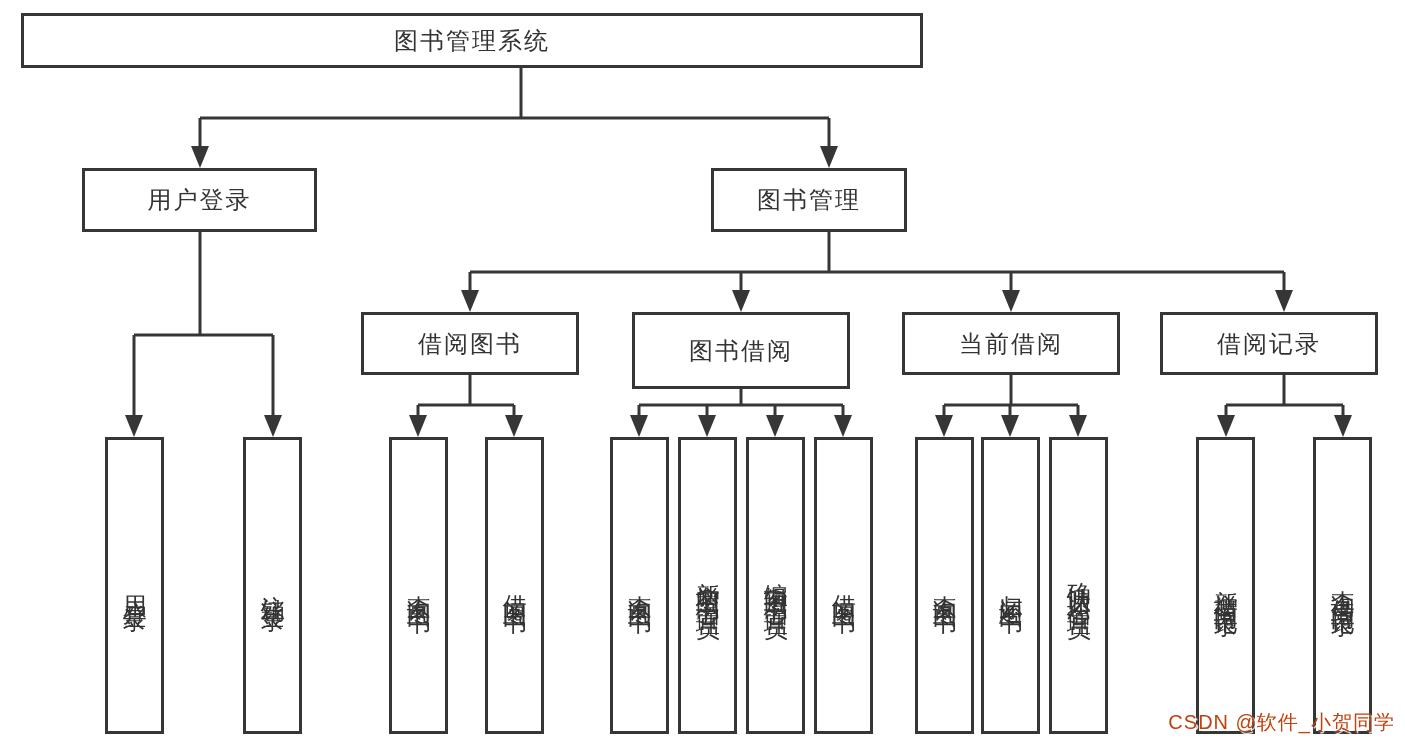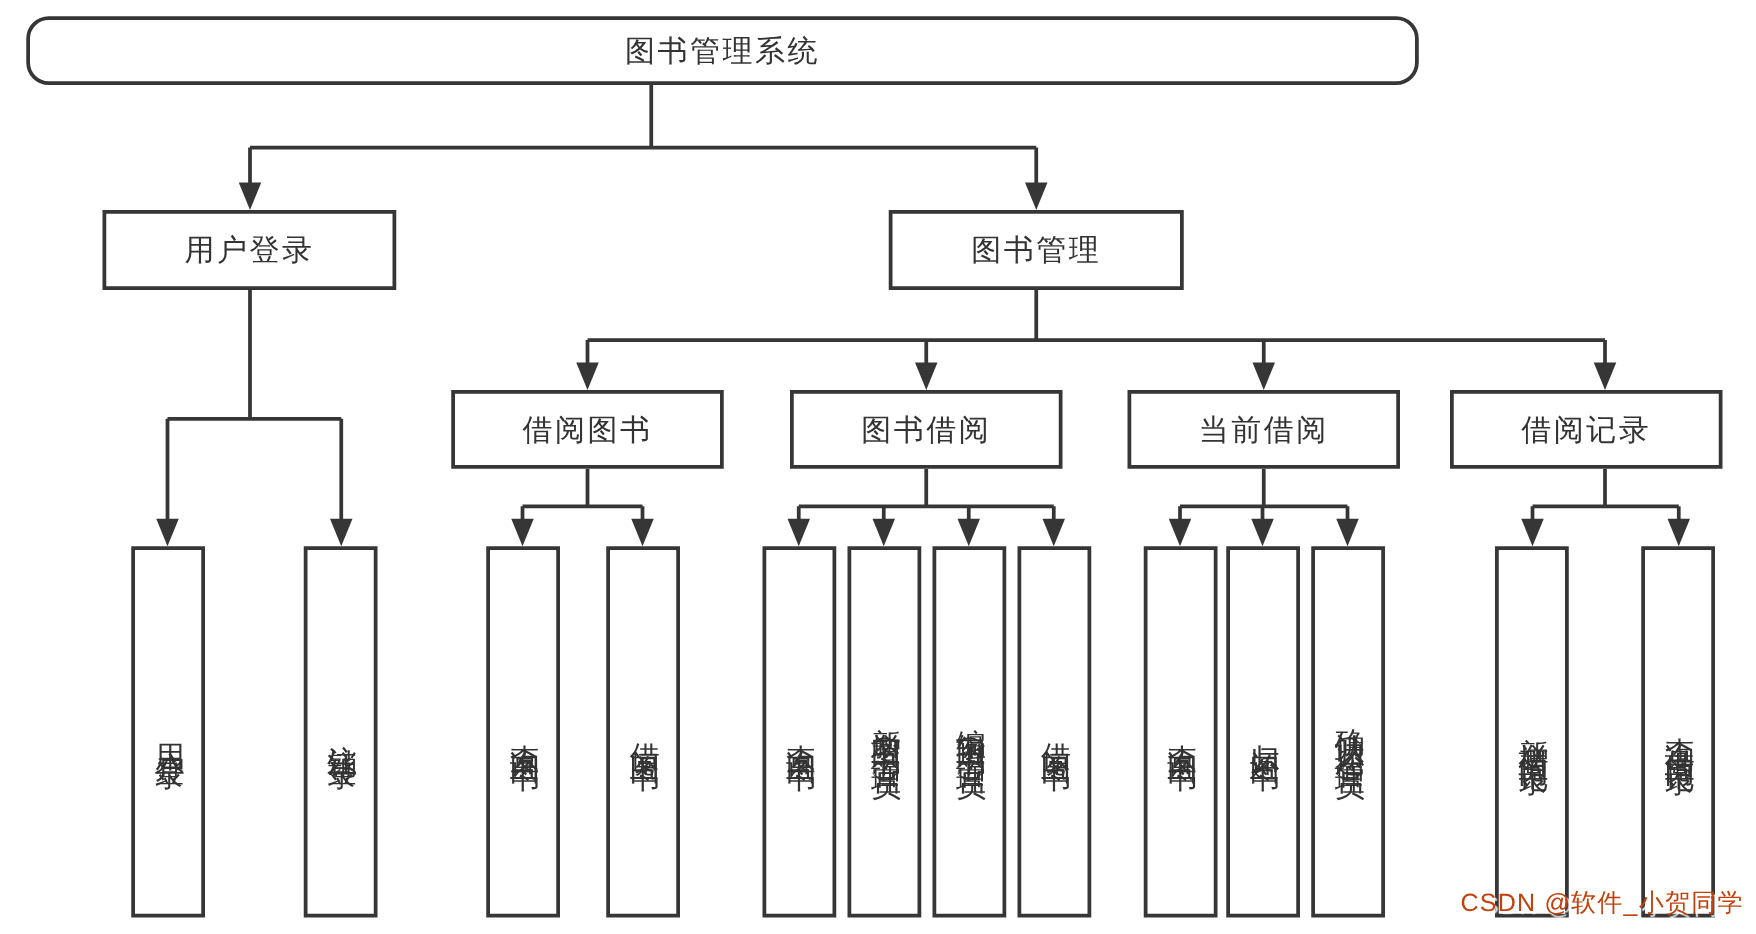--- a/index.html
+++ b/index.html
@@ -89,35 +89,35 @@
       <polygon points="766,415 784,415 775,437"></polygon>
       <polygon points="834,415 852,415 843,437"></polygon>
       <polygon points="935,415 953,415 944,437"></polygon>
       <polygon points="1001,415 1019,415 1010,437"></polygon>
       <polygon points="1069,415 1087,415 1078,437"></polygon>
       <polygon points="1217,415 1235,415 1226,437"></polygon>
       <polygon points="1334,415 1352,415 1343,437"></polygon>
     </g>
   </svg>
 
-  <div class="node" style="left:21px; top:13px; width:1114px; height:55px;border-radius:18px;">
+  <div class="node" style="left:21px; top:13px; width:902px; height:55px;">
     <span>图书管理系统</span>
   </div>
 
   <div class="node" style="left:82px; top:168px; width:235px; height:64px;">
     <span>用户登录</span>
   </div>
-  <div class="node" style="left:711px; top:168px; width:236px; height:64px;">
+  <div class="node" style="left:711px; top:168px; width:196px; height:64px;">
     <span>图书管理</span>
   </div>
 
   <div class="node" style="left:361px; top:312px; width:218px; height:63px;">
     <span>借阅图书</span>
   </div>
-  <div class="node" style="left:632px; top:312px; width:218px; height:63px;">
+  <div class="node" style="left:632px; top:312px; width:218px; height:77px;">
     <span>图书借阅</span>
   </div>
   <div class="node" style="left:902px; top:312px; width:218px; height:63px;font-family:Liberation Serif, serif;">
     <span>当前借阅</span>
   </div>
   <div class="node" style="left:1160px; top:312px; width:218px; height:63px;">
     <span>借阅记录</span>
   </div>
 
   <div class="leaf" style="left:105px;">

